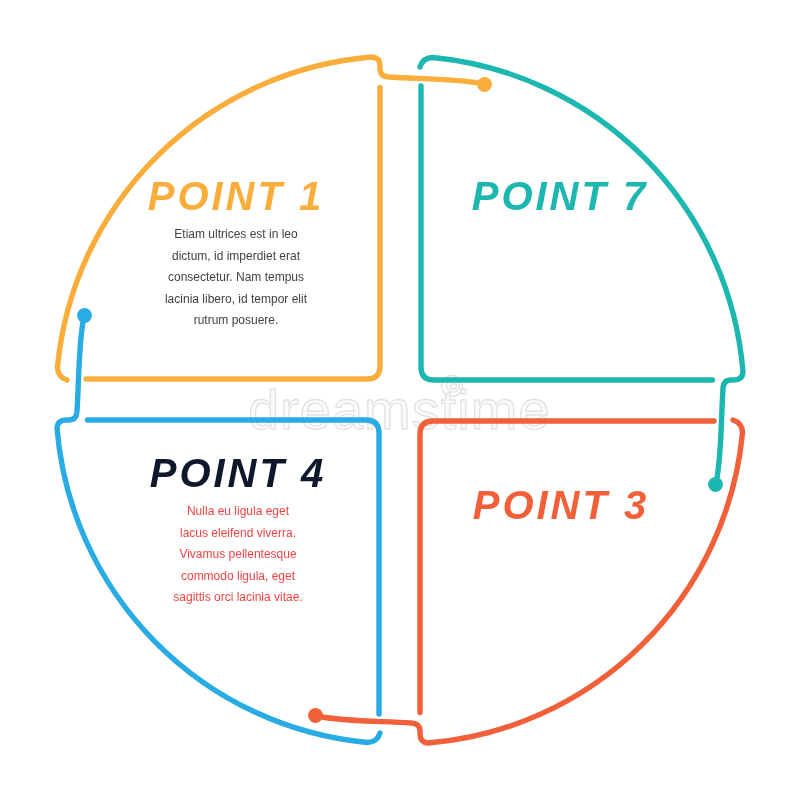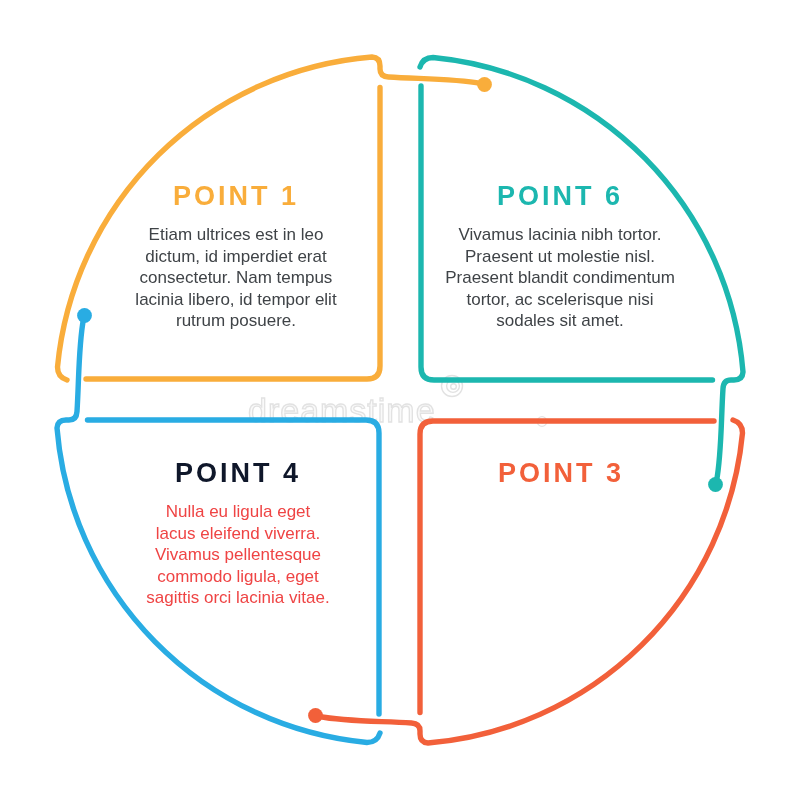--- a/index.html
+++ b/index.html
@@ -10,47 +10,48 @@
     background: #ffffff;
     overflow: hidden;
     font-family: "Liberation Sans", sans-serif;
   }
   
   .watermark { position: absolute; inset: 0; z-index: 1; }
   .wm-text {
     position: absolute;
     left: 248px;
     top: 387px;
-    font-size: 34px;
+    font-size: 56px;
     font-weight: 400;
     letter-spacing: 1px;
     line-height: 46px;
     color: #fafafa;
     -webkit-text-stroke: 1.3px #e2e2e2;
   }
   .wm-marks { position: absolute; left: 0; top: 0; }
   
   .lineart { position: absolute; left: 0; top: 0; z-index: 2; }
   
   .point { position: absolute; width: 300px; text-align: center; z-index: 3; }
   .point-q1 { left: 86px;  top: 178px; }
   .point-q2 { left: 410px; top: 178px; }
   .point-q3 { left: 411px; top: 455px; }
   .point-q4 { left: 88px;  top: 455px; }
   .point-title {
     margin: 0;
-    font-size: 27px;
+    font-size: 40px;
     font-weight: 700;
     letter-spacing: 3px;
     line-height: 36px;
     white-space: nowrap;
+    font-style: italic;
   }
   .point-body {
     margin: 10px 0 0 0;
-    font-size: 17px;
+    font-size: 12px;
     line-height: 21.6px;
     white-space: pre-line;
   }
 </style>
 </head>
 <body>
 
 <div class="stage">
 
   <div class="watermark">
@@ -98,30 +99,25 @@
   <div class="point point-q1">
     <h2 class="point-title" style="color: rgb(249, 173, 59);">POINT 1</h2>
     <p class="point-body" style="color: rgb(63, 67, 71);">Etiam ultrices est in leo
 dictum, id imperdiet erat
 consectetur. Nam tempus
 lacinia libero, id tempor elit
 rutrum posuere.</p>
   </div>
 
   <div class="point point-q2">
-    <h2 class="point-title" style="color: rgb(28, 183, 175);">POINT 6</h2>
-    <p class="point-body" style="color: rgb(63, 67, 71);">Vivamus lacinia nibh tortor.
-Praesent ut molestie nisl.
-Praesent blandit condimentum
-tortor, ac scelerisque nisi
-sodales sit amet.</p>
+    <h2 class="point-title" style="color: rgb(28, 183, 175);">POINT 7</h2>
   </div>
 
   <div class="point point-q3">
-    <h2 class="point-title" style="color: rgb(242, 96, 58);">POINT 3</h2>
+    <h2 class="point-title" style="color: rgb(242, 96, 58); margin-top: 32px;">POINT 3</h2>
   </div>
 
   <div class="point point-q4">
     <h2 class="point-title" style="color: #0f172a;">POINT 4</h2>
     <p class="point-body" style="color: #ef4444;">Nulla eu ligula eget
 lacus eleifend viverra.
 Vivamus pellentesque
 commodo ligula, eget
 sagittis orci lacinia vitae.</p>
   </div>

